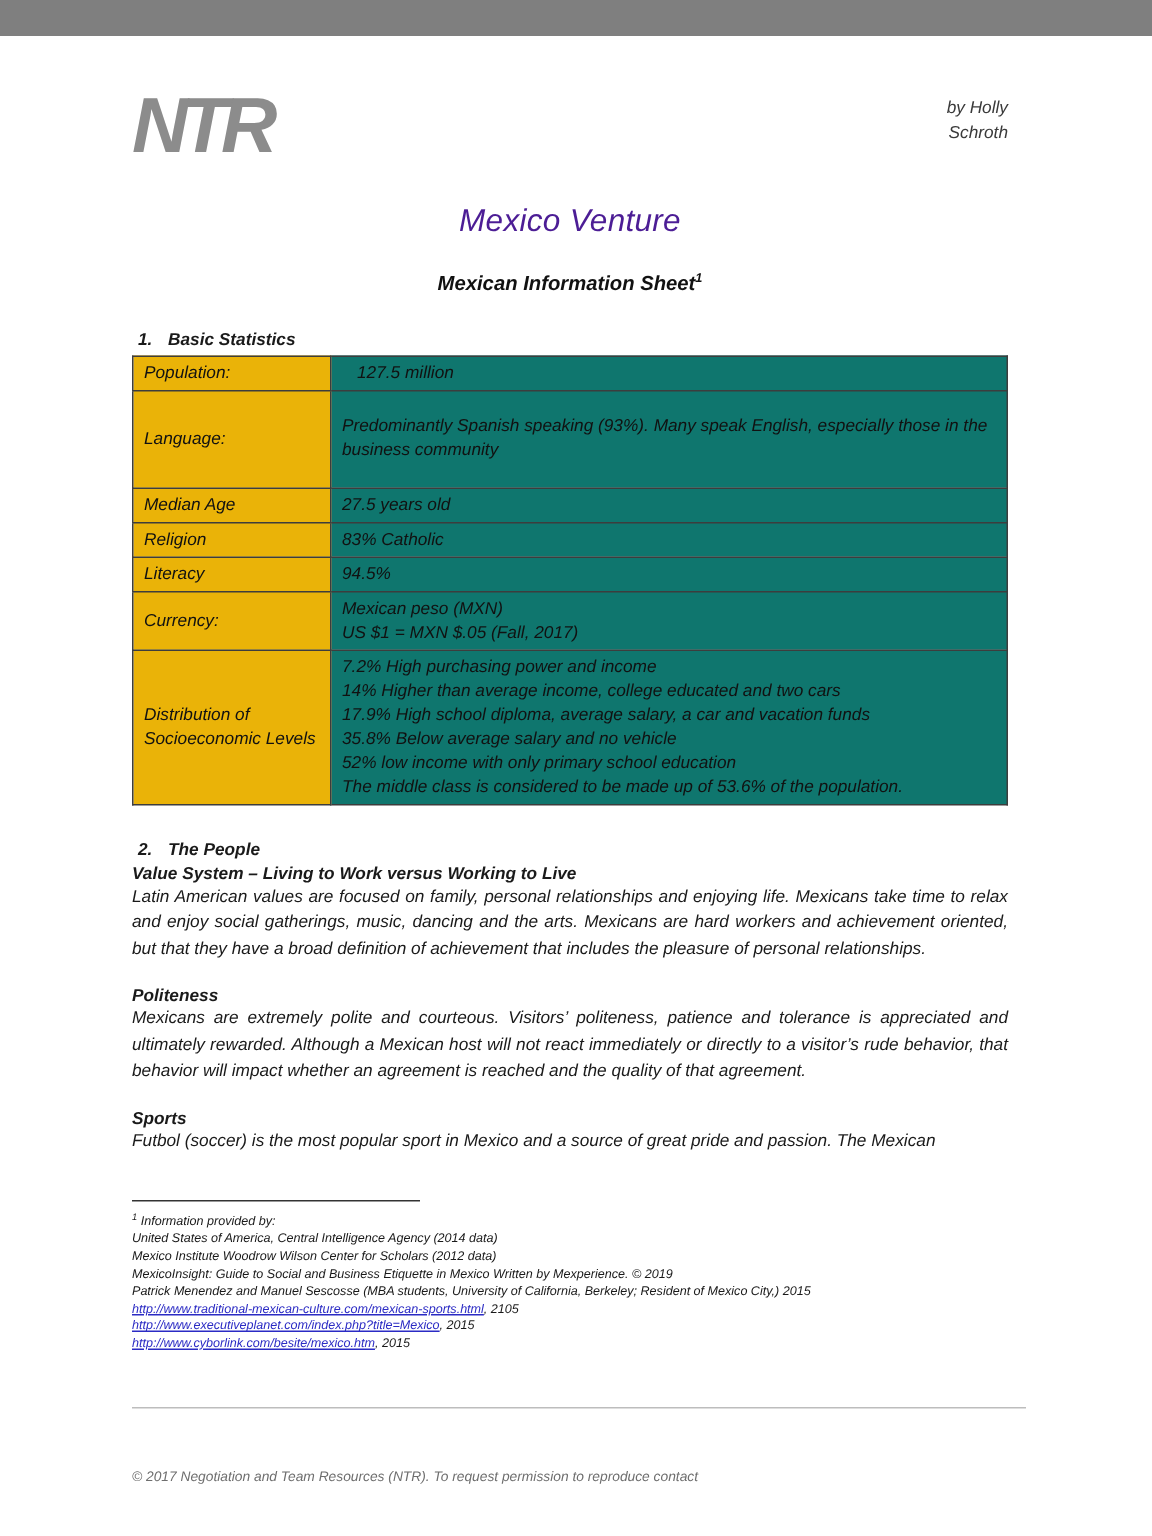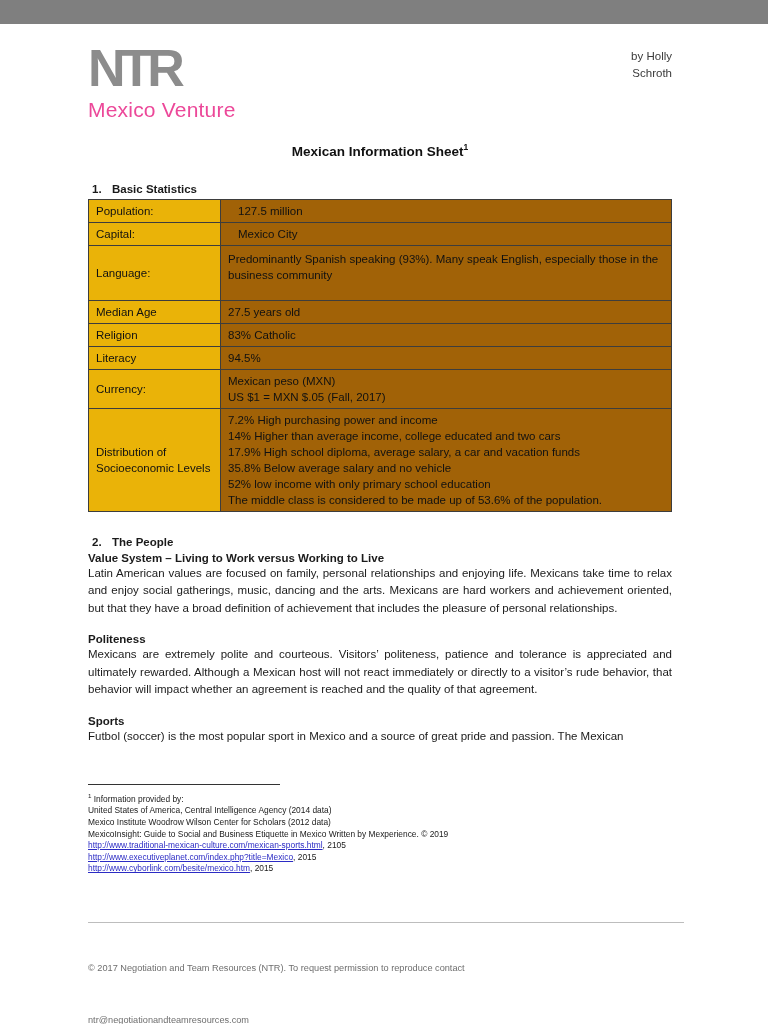--- a/index.html
+++ b/index.html
@@ -21,26 +21,27 @@
     position: absolute;
     top: 0; left: 0;
     width: 768px;
     height: 24px;
     background: #7f7f7f;
   }
 
   
   .page {
     position: absolute;
-    top: 24px; left: 0;
+    top: 40px; left: 0;
     width: 768px;
     height: 728px;
     background: #ffffff;
     box-sizing: border-box;
     padding: 0 96px 0 88px;
+    font-style: italic;
   }
 
   
   .header-row {
     position: relative;
     height: 64px;
   }
   .logo {
     position: absolute;
     top: 18px; left: 0;
@@ -55,25 +56,25 @@
     position: absolute;
     top: 24px; right: 0;
     text-align: right;
     font-size: 11.5px;
     line-height: 17px;
     color: #3a3a3a;
     width: 120px;
   }
 
   .doc-title {
-    text-align: left;
+    text-align: center;
     font-size: 21px;
     font-weight: 400;
-    color: #ec4899;
-    margin: 10px 0 0 0;
+    color: #4c1d95;
+    margin: 32px 0 0 0;
     letter-spacing: 0.2px;
   }
   .doc-subtitle {
     text-align: center;
     font-size: 13.5px;
     font-weight: 700;
     color: #111;
     margin: 20px 0 0 0;
   }
   .doc-subtitle sup {
@@ -116,24 +117,24 @@
     line-height: 16px;
     vertical-align: middle;
     padding: 3px 6px 3px 7px;
     color: #111;
   }
   table.stats td.label {
     width: 118px;
     background: #eab308;
   }
   table.stats td.value {
-    background: #a16207;
+    background: #0f766e;
   }
   td.value .indent { padding-left: 10px; }
-  tr.tall-lang td { height: 46px; vertical-align: top; padding-top: 5px; }
+  tr.tall-lang td { height: 46px; vertical-align: top; padding-top: 15px; }
   tr.tall-lang td.label { vertical-align: middle; padding-top: 3px; }
   tr.tall-cur td { vertical-align: middle; }
   tr.tall-dist td { vertical-align: middle; }
   .lines div { white-space: normal; }
 
   
   p.body {
     font-size: 11.5px;
     line-height: 17.6px;
     text-align: justify;
@@ -206,24 +207,20 @@
   <div class="doc-title">Mexico Venture</div>
   <div class="doc-subtitle"><span>Mexican Information Sheet</span><sup>1</sup></div>
 
   <div class="section-heading"><span class="num">1.</span><span>Basic Statistics</span></div>
 
   <table class="stats">
     <tbody>
       <tr>
         <td class="label">Population:</td>
         <td class="value"><span class="indent">127.5 million</span></td>
-      </tr>
-      <tr>
-        <td class="label">Capital:</td>
-        <td class="value"><span class="indent">Mexico City</span></td>
       </tr>
       <tr class="tall-lang">
         <td class="label">Language:</td>
         <td class="value">Predominantly Spanish speaking (93%). Many speak English, especially those in the business community</td>
       </tr>
       <tr>
         <td class="label">Median Age</td>
         <td class="value">27.5 years old</td>
       </tr>
       <tr>
@@ -265,20 +262,21 @@
 
   <div class="para-heading">Sports</div>
   <p class="body">Futbol (soccer) is the most popular sport in Mexico and a source of great pride and passion. The Mexican</p>
 
   <div class="footnote-block">
     <div class="footnote-rule"></div>
     <div class="footnote-line"><sup>1</sup> <span>Information provided by:</span></div>
     <div class="footnote-line">United States of America, Central Intelligence Agency (2014 data)</div>
     <div class="footnote-line">Mexico Institute Woodrow Wilson Center for Scholars (2012 data)</div>
     <div class="footnote-line">MexicoInsight: Guide to Social and Business Etiquette in Mexico Written by Mexperience. © 2019</div>
+    <div class="footnote-line">Patrick Menendez and Manuel Sescosse (MBA students, University of California, Berkeley; Resident of Mexico City,) 2015</div>
     <div class="footnote-line"><span class="footnote-link">http://www.traditional-mexican-culture.com/mexican-sports.html</span><span>, 2105</span></div>
     <div class="footnote-line"><span class="footnote-link">http://www.executiveplanet.com/index.php?title=Mexico</span><span>, 2015</span></div>
     <div class="footnote-line"><span class="footnote-link">http://www.cyborlink.com/besite/mexico.htm</span><span>, 2015</span></div>
   </div>
 
   <div class="footer-block">
     <div class="footer-rule"></div>
     <div class="footer-line">© 2017 Negotiation and Team Resources (NTR). To request permission to reproduce contact</div>
     <div class="footer-line">ntr@negotiationandteamresources.com</div>
   </div>

